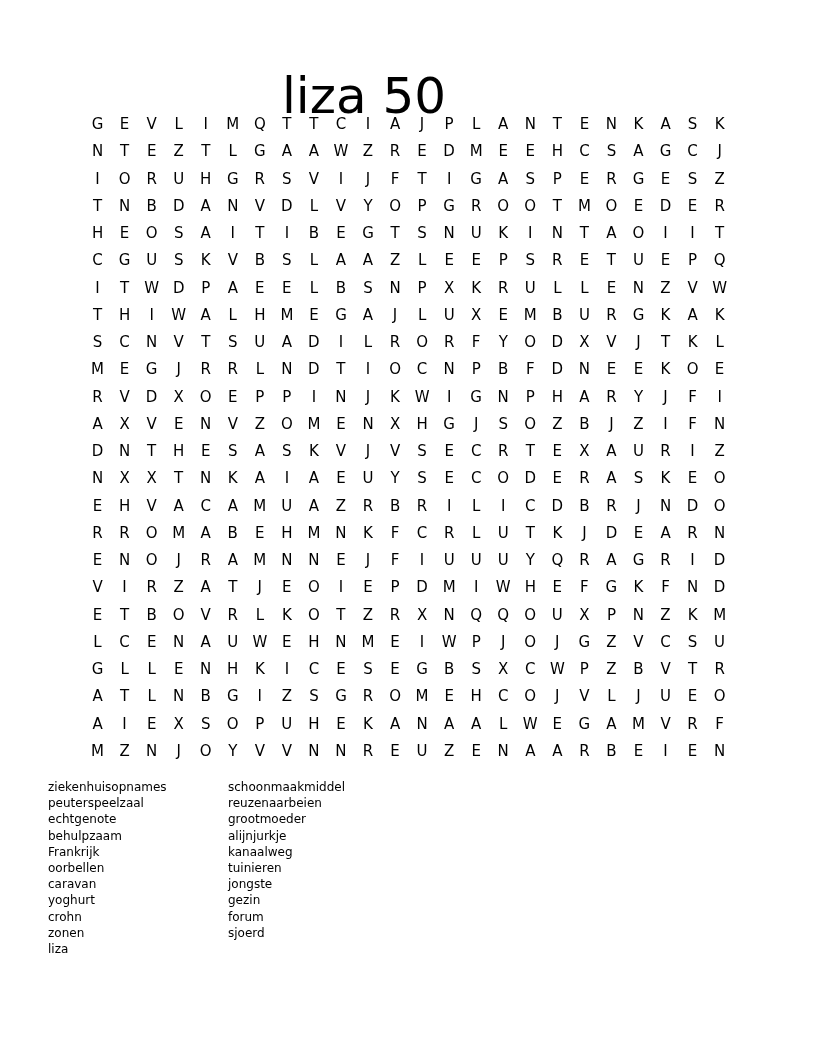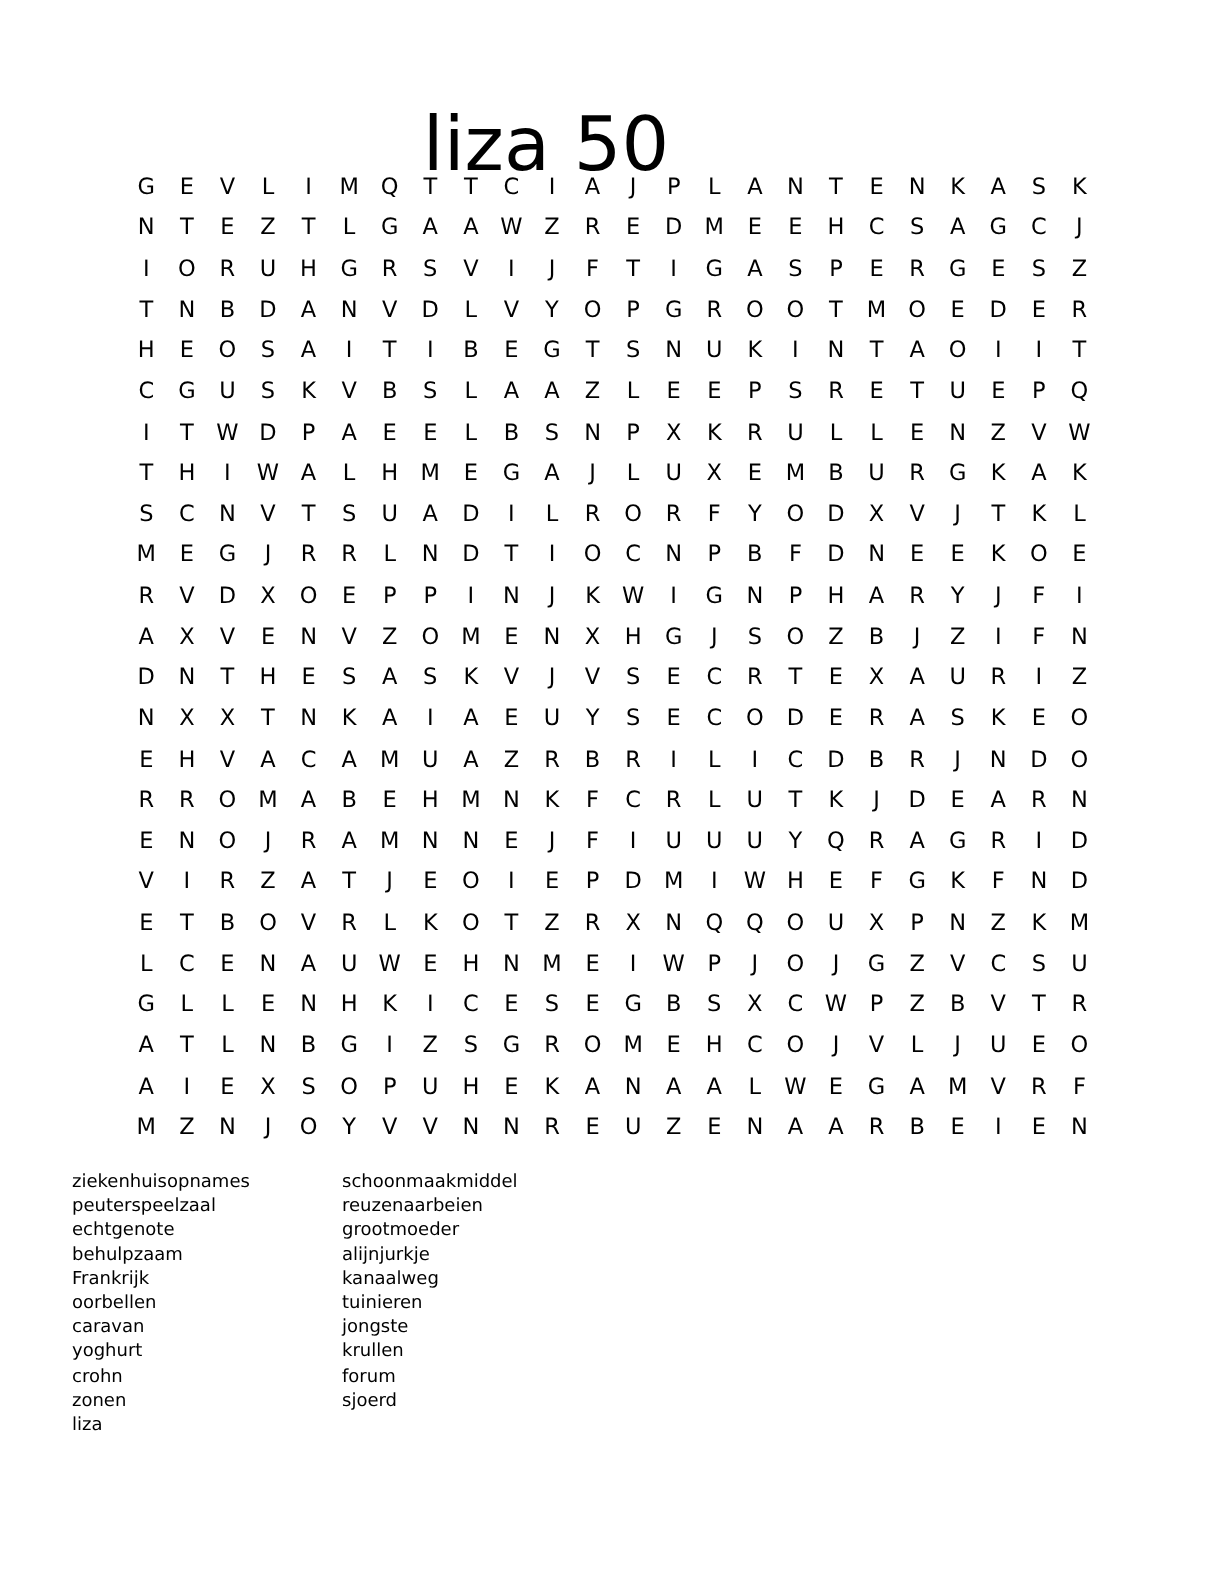--- a/index.html
+++ b/index.html
@@ -627,17 +627,17 @@
       <div class="word">liza</div>
     </div>
     <div class="col">
       <div class="word">schoonmaakmiddel</div>
       <div class="word">reuzenaarbeien</div>
       <div class="word">grootmoeder</div>
       <div class="word">alijnjurkje</div>
       <div class="word">kanaalweg</div>
       <div class="word">tuinieren</div>
       <div class="word">jongste</div>
-      <div class="word">krullen</div>
+      <div class="word">gezin</div>
       <div class="word">forum</div>
       <div class="word">sjoerd</div>
     </div>
   </div>
 
 </body></html>

